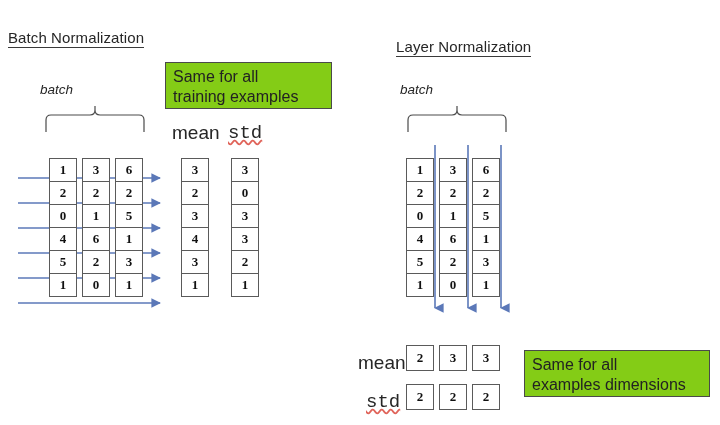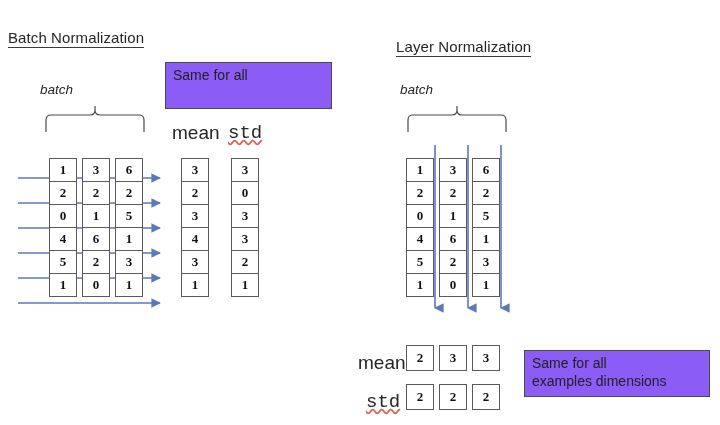--- a/index.html
+++ b/index.html
@@ -22,22 +22,22 @@
     white-space:nowrap;
     letter-spacing:0.1px;
   }
 
   .brace-label{
     font-size:13.5px;color:#262626;white-space:nowrap;text-align:left;font-style:italic;
   }
 
   .callout{
     border:1.2px solid #4a4a4a;
-    background:#8b5cf6;
-    font-size:14px;
+    background:#84cc16;
+    font-size:16px;
     line-height:1.28;
     color:#222;
     padding:4px 7px 5px 7px;
     box-sizing:border-box;
     white-space:nowrap;
   }
 
   .axis-label{font-size:19px;color:#262626;white-space:nowrap;}
   .axis-label.spell{
     text-decoration:underline wavy #e0645a;
@@ -89,20 +89,21 @@
   <div class="abs title" style="left:8px;top:29px;">Batch Normalization</div>
 
   <div class="abs brace-label" style="left:40px;top:82px;width:110px;">batch</div>
 
   <svg class="abs" style="left:44px;top:104px;" width="104" height="30">
     <path d="M2,28 L2,16 Q2,11 7,11 L46,11 Q51,11 51,6 L51,2 L51,6 Q51,11 56,11 L95,11 Q100,11 100,16 L100,28" fill="none" stroke="#4a4a4a" stroke-width="1.2"></path>
   </svg>
 
   <div class="abs callout" style="left:165px;top:62px;width:167px;height:47px;">
     <div>Same for all</div>
+    <div>training examples</div>
   </div>
 
   <div class="abs axis-label" style="left:172px;top:122px;">mean</div>
   <div class="abs axis-label spell" style="left:228px;top:122px;">std</div>
 
   <svg class="abs" style="left:18px;top:155px;" width="150" height="165">
     <defs>
       <marker id="ah-right" markerWidth="7" markerHeight="7" refX="5.4" refY="3" orient="auto">
         <path d="M0,0 L6,3 L0,6 z" fill="#5b78b8"></path>
       </marker>

